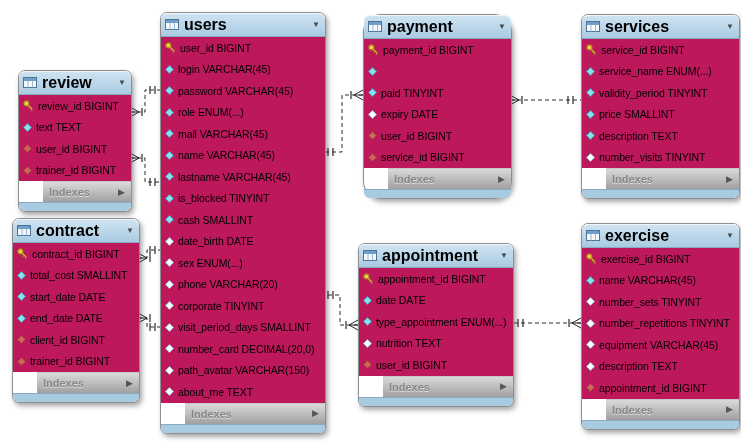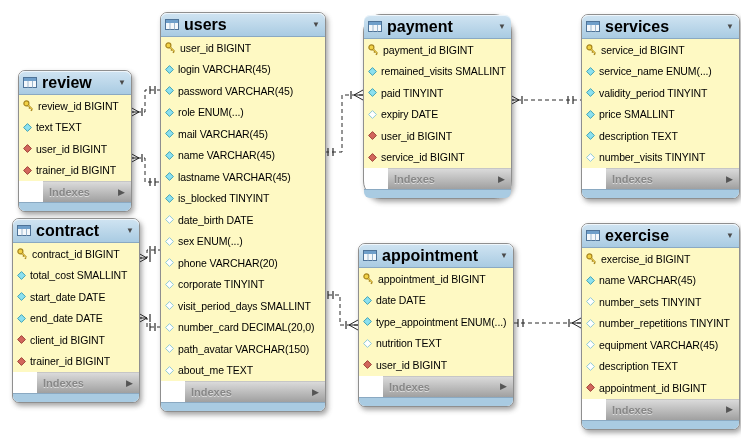--- a/index.html
+++ b/index.html
@@ -17,21 +17,21 @@
     height:23px;display:flex;align-items:center;padding:0 5px 0 4px;
     background:linear-gradient(var(--header-from,#d0e4f2),var(--header-to,#a9cbe2));
     border-bottom:1px solid #8aa9c2;border-radius:6px 6px 0 0;
     box-shadow:inset 0 1px 0 rgba(255,255,255,.65);
   }
   .ticon{display:flex;align-items:center;margin-right:5px;}
   .ttitle{font-size:16px;font-weight:bold;color:#000;white-space:nowrap;}
   .tcaret{margin-left:auto;font-size:8px;color:#4a4a4a;line-height:1;cursor:pointer;}
   .trow{
     height:21.5px;display:flex;align-items:center;padding:0 3px 0 4px;
-    background:#fef9c3;white-space:nowrap;overflow:hidden;
+    background:#be185d;white-space:nowrap;overflow:hidden;
   }
   .cicon{display:flex;align-items:center;margin-right:4px;flex:0 0 auto;}
   .ctext{font-size:10.5px;color:#000;letter-spacing:-0.1px;}
   .tfoot{
     height:20px;display:flex;align-items:center;padding:0 6px 0 6px;
     background:linear-gradient(var(--idx-from,#dadada),var(--idx-to,#a0a0a0));
     border-top:1px solid #c6c6c6;
     margin-left:24px;
   }
   .flabel{font-size:11px;font-weight:bold;color:#878787;text-shadow:0 1px 0 #dedede;}
@@ -233,20 +233,28 @@
         <span class="cicon">
           <svg width="9" height="9" viewBox="0 0 9 9">
             <polygon points="4.5,0.6 8.4,4.5 4.5,8.4 0.6,4.5" fill="#8be0ef" stroke="#43a3b5" stroke-width="1"></polygon>
           </svg>
         </span>
         <span class="ctext">is_blocked TINYINT</span>
       </div>
       <div class="trow">
         <span class="cicon">
           <svg width="9" height="9" viewBox="0 0 9 9">
+            <polygon points="4.5,0.6 8.4,4.5 4.5,8.4 0.6,4.5" fill="#8be0ef" stroke="#43a3b5" stroke-width="1"></polygon>
+          </svg>
+        </span>
+        <span class="ctext">cash SMALLINT</span>
+      </div>
+      <div class="trow">
+        <span class="cicon">
+          <svg width="9" height="9" viewBox="0 0 9 9">
             <polygon points="4.5,0.6 8.4,4.5 4.5,8.4 0.6,4.5" fill="#ffffff" stroke="#8fc9d6" stroke-width="1"></polygon>
           </svg>
         </span>
         <span class="ctext">date_birth DATE</span>
       </div>
       <div class="trow">
         <span class="cicon">
           <svg width="9" height="9" viewBox="0 0 9 9">
             <polygon points="4.5,0.6 8.4,4.5 4.5,8.4 0.6,4.5" fill="#ffffff" stroke="#8fc9d6" stroke-width="1"></polygon>
           </svg>
@@ -329,21 +337,20 @@
           </svg>
         </span>
         <span class="ctext">payment_id BIGINT</span>
       </div>
       <div class="trow">
         <span class="cicon">
           <svg width="9" height="9" viewBox="0 0 9 9">
             <polygon points="4.5,0.6 8.4,4.5 4.5,8.4 0.6,4.5" fill="#8be0ef" stroke="#43a3b5" stroke-width="1"></polygon>
           </svg>
         </span>
-        <span class="ctext">remained_visits SMALLINT</span>
       </div>
       <div class="trow">
         <span class="cicon">
           <svg width="9" height="9" viewBox="0 0 9 9">
             <polygon points="4.5,0.6 8.4,4.5 4.5,8.4 0.6,4.5" fill="#8be0ef" stroke="#43a3b5" stroke-width="1"></polygon>
           </svg>
         </span>
         <span class="ctext">paid TINYINT</span>
       </div>
       <div class="trow">

